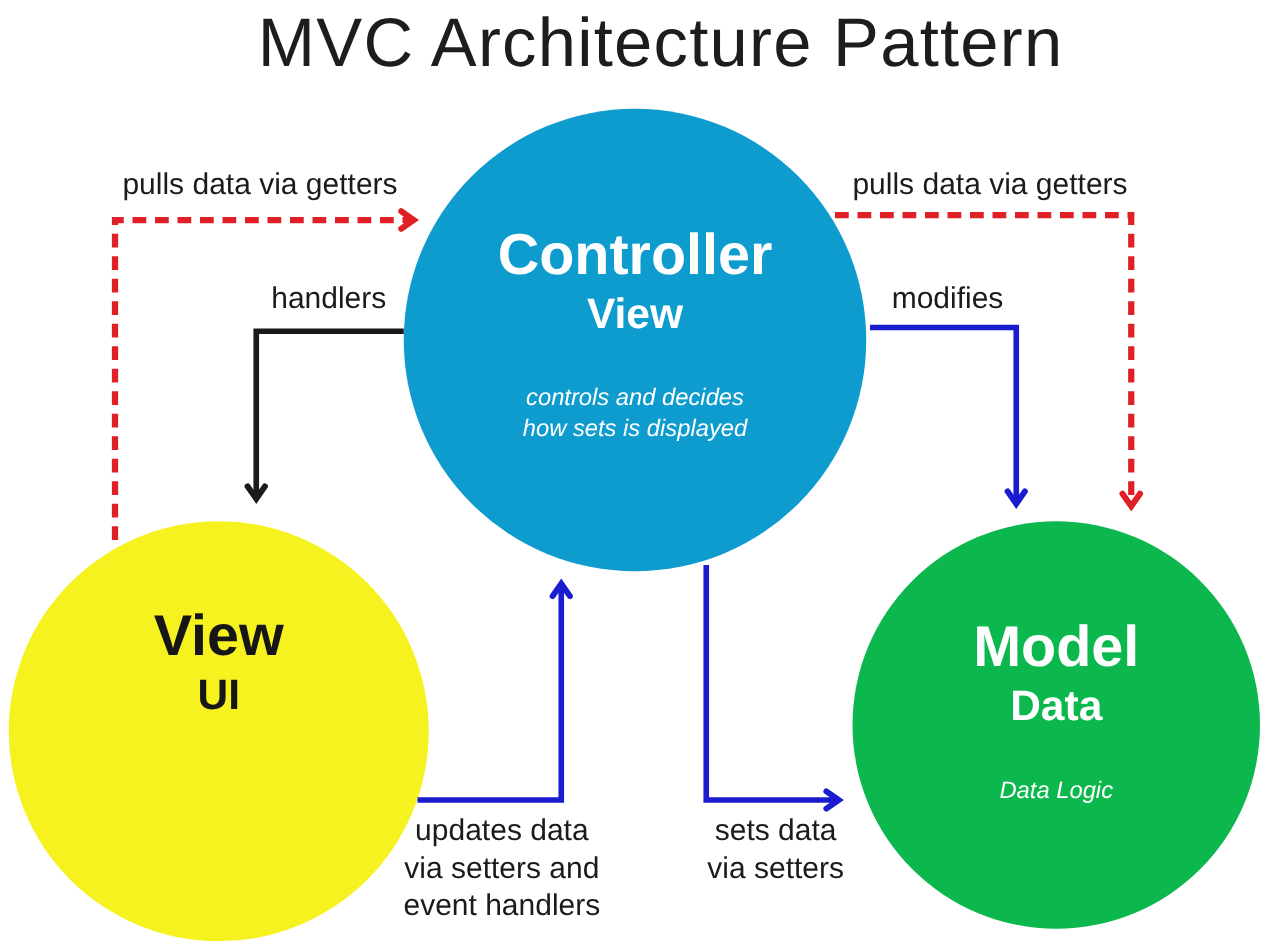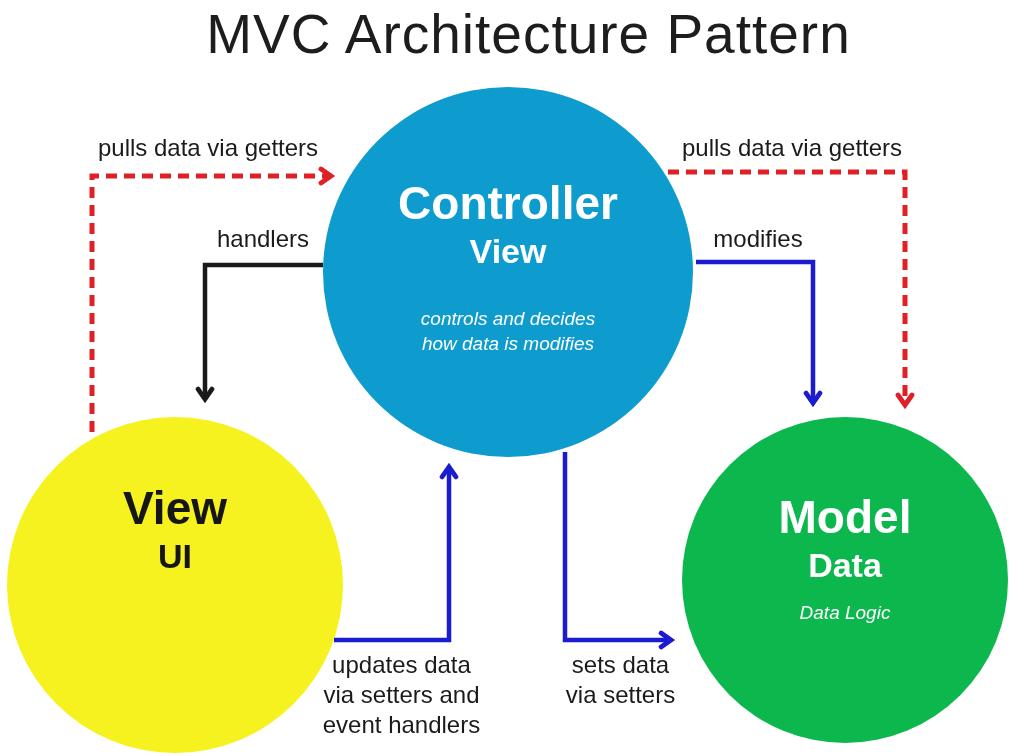--- a/index.html
+++ b/index.html
@@ -34,21 +34,21 @@
   .node-role  { font-size: 34px; font-weight: 700; margin-top: 4px; }
   .node-desc  { font-size: 19px; font-style: italic; font-weight: 400; line-height: 1.32; }
   .text-white { color: #ffffff; }
   .text-dark  { color: #161616; }
 
   .controller-text { left: 338px; top: 178px; width: 340px; text-align: center; }
   .controller-text .node-desc { margin-top: 36px; }
   .view-text  { left: 15px;  top: 483px; width: 320px; }
   .view-text .node-desc { margin-top: 28px; }
   .model-text { left: 685px; top: 492px; width: 320px; }
-  .model-text .node-desc { margin-top: 16px; }
+  .model-text .node-desc { margin-top: 36px; }
 
   .edge-label {
     position: absolute;
     text-align: center;
     font-size: 24px;
     color: #1b1b1b;
     line-height: 1.26;
   }
   .lbl-pull-left  { left: 88px;  top: 133px; width: 240px; }
   .lbl-pull-right { left: 672px; top: 133px; width: 240px; }
@@ -92,21 +92,21 @@
     <path d="M334,640 L449,640 L449,468" fill="none" stroke-width="4.5" marker-end="url(#mk-blue)" stroke="#1b1bd0"></path>
 
     <path d="M565,452 L565,640 L670,640" fill="none" stroke-width="4.5" marker-end="url(#mk-blue)" stroke="#1b1bd0"></path>
   </svg>
 
   <div class="node-text controller-text text-white">
     <div class="node-name">Controller</div>
     <div class="node-role">View</div>
     <div class="node-desc">
       <div>controls and decides</div>
-      <div>how data is modifies</div>
+      <div>how sets is displayed</div>
     </div>
   </div>
 
   <div class="node-text view-text text-dark">
     <div class="node-name">View</div>
     <div class="node-role">UI</div>
   </div>
 
   <div class="node-text model-text text-white">
     <div class="node-name">Model</div>

